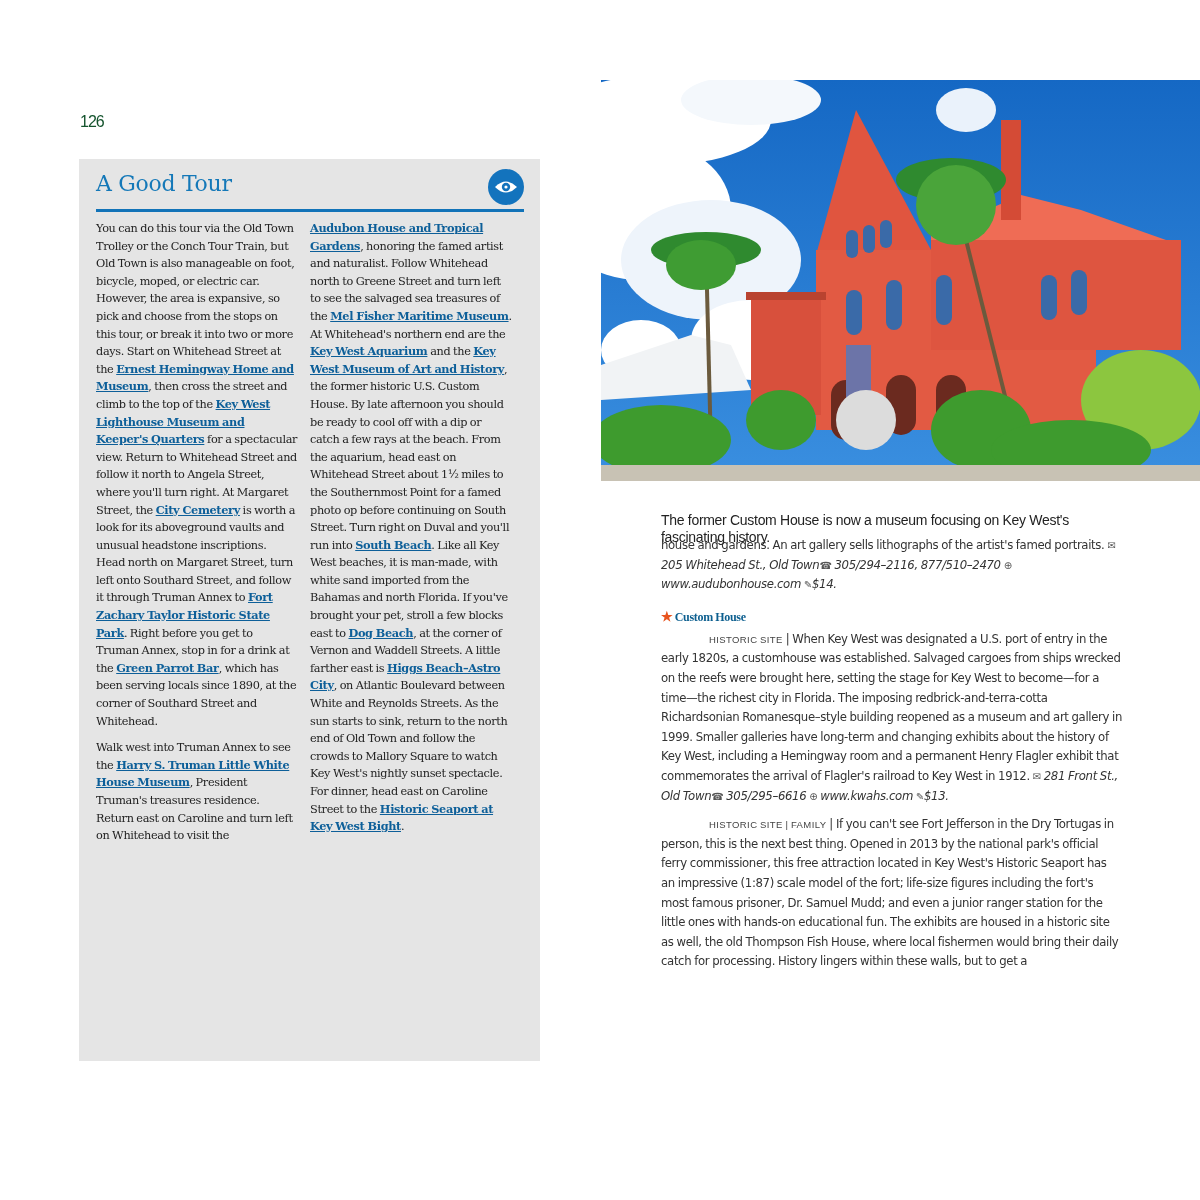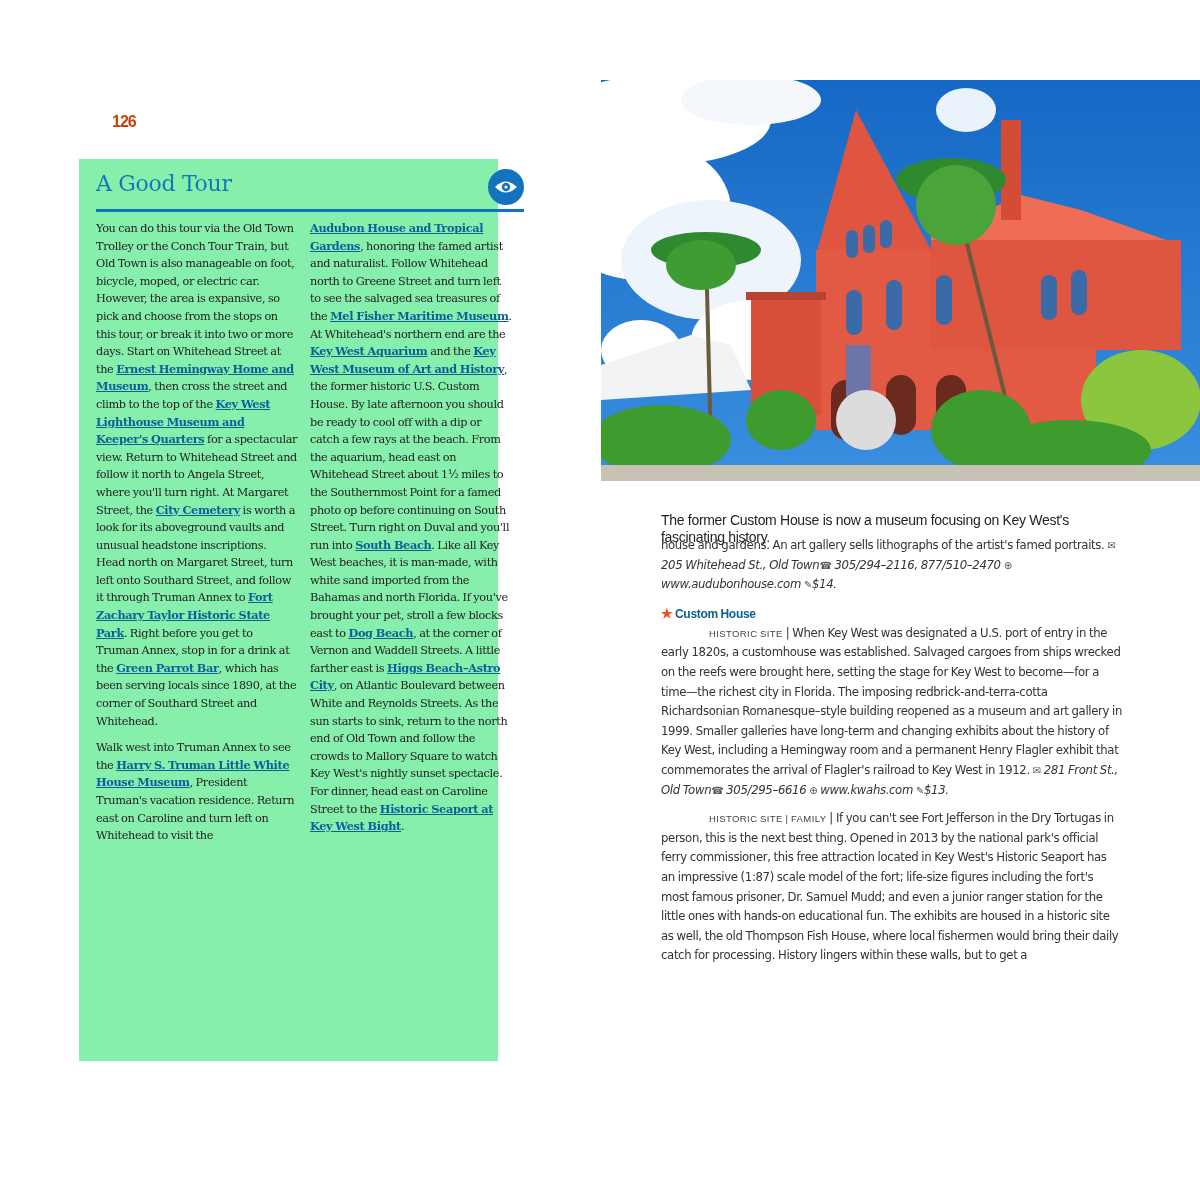--- a/index.html
+++ b/index.html
@@ -1,36 +1,36 @@
 <!DOCTYPE html>
 <html><head>
   <meta charset="utf-8">
   <style>
     html, body { margin: 0; padding: 0; background: #ffffff; }
     body { width: 1200px; height: 1200px; position: relative; overflow: hidden; font-family: "DejaVu Serif", serif; color: #1a1a1a; }
 
-    .page-number { position: absolute; left: 80px; top: 113px; font-family: "Liberation Sans", sans-serif; font-weight: bold; font-size: 16px; letter-spacing: -1px; color: #c2410c; margin-left: 32px; }
+    .page-number { position: absolute; left: 80px; top: 113px; font-family: "Liberation Sans", sans-serif; font-weight: normal; font-size: 16px; letter-spacing: -1px; color: #14532d; }
 
-    .sidebar { position: absolute; left: 79px; top: 159px; width: 419px; height: 902px; background: #86efac; box-sizing: border-box; }
+    .sidebar { position: absolute; left: 79px; top: 159px; width: 461px; height: 902px; background: #e5e5e5; box-sizing: border-box; }
     .sidebar-header { position: absolute; left: 17px; top: 10px; width: 428px; height: 40px; border-bottom: 3px solid #1273b8; }
     .sidebar-title { position: absolute; left: 0; top: 2px; font-family: "DejaVu Serif", serif; font-size: 22px; color: #1478b8; letter-spacing: -0.3px; }
     .eye-badge { position: absolute; right: 0; top: 0; width: 36px; height: 36px; border-radius: 50%; background: #1373bd; display: flex; align-items: center; justify-content: center; }
 
     .sidebar-cols { position: absolute; left: 17px; top: 61px; width: 428px; display: flex; gap: 12px; }
     .col { width: 202px; font-family: "DejaVu Serif", serif; font-size: 11.3px; line-height: 17.6px; color: #222; letter-spacing: -0.35px; word-spacing: -0.5px; }
     .col p { margin: 0 0 9px 0; }
     .col .hl { color: #0d5f99; font-weight: bold; text-decoration: underline; }
 
     .photo { position: absolute; left: 601px; top: 80px; width: 599px; height: 401px; overflow: hidden; }
     .caption { position: absolute; left: 661px; top: 512px; width: 460px; font-family: "Liberation Sans", sans-serif; font-size: 14px; line-height: 17px; color: #222; letter-spacing: -0.3px; }
 
     .body-col { position: absolute; left: 661px; top: 536px; width: 462px; font-family: "DejaVu Sans", sans-serif; font-size: 11.7px; line-height: 19.6px; color: #333; letter-spacing: -0.35px; word-spacing: -0.4px; }
     .body-col p { margin: 0; }
     .entry { margin-top: 9px; }
-    .entry-title { font-family: Liberation Sans, sans-serif; font-weight: bold; font-size: 12px; color: #0d5f8f; letter-spacing: -0.3px; line-height: 19px; }
+    .entry-title { font-family: Liberation Serif, serif; font-weight: bold; font-size: 12px; color: #0d5f8f; letter-spacing: -0.3px; line-height: 25px; }
     .star { color: #e8541e; font-size: 13px; }
     .cat { font-family: "Liberation Sans", sans-serif; font-size: 9.5px; letter-spacing: 0.4px; color: #444; text-transform: uppercase; padding-left: 48px; }
     .it { font-style: italic; }
     .sym { font-style: normal; font-size: 10px; color: #555; }
   </style>
 </head>
 <body>
 
 <div class="page-number">126</div>
 
@@ -42,21 +42,21 @@
         <path d="M1 8 Q12 -3 23 8 Q12 19 1 8 Z" fill="#ffffff"></path>
         <circle cx="12" cy="8" r="4.2" fill="#1373bd"></circle>
         <circle cx="12" cy="8" r="1.6" fill="#ffffff"></circle>
       </svg>
     </div>
   </div>
 
   <div class="sidebar-cols">
     <div class="col">
       <p><span>You can do this tour via the Old Town Trolley or the Conch Tour Train, but Old Town is also manageable on foot, bicycle, moped, or electric car. However, the area is expansive, so pick and choose from the stops on this tour, or break it into two or more days. Start on Whitehead Street at the </span><span class="hl">Ernest Hemingway Home and Museum</span><span>, then cross the street and climb to the top of the </span><span class="hl">Key West Lighthouse Museum and Keeper's Quarters</span><span> for a spectacular view. Return to Whitehead Street and follow it north to Angela Street, where you'll turn right. At Margaret Street, the </span><span class="hl">City Cemetery</span><span> is worth a look for its aboveground vaults and unusual headstone inscriptions. Head north on Margaret Street, turn left onto Southard Street, and follow it through Truman Annex to </span><span class="hl">Fort Zachary Taylor Historic State Park</span><span>. Right before you get to Truman Annex, stop in for a drink at the </span><span class="hl">Green Parrot Bar</span><span>, which has been serving locals since 1890, at the corner of Southard Street and Whitehead.</span></p>
-      <p><span>Walk west into Truman Annex to see the </span><span class="hl">Harry S. Truman Little White House Museum</span><span>, President Truman's vacation residence. Return east on Caroline and turn left on Whitehead to visit the</span></p>
+      <p><span>Walk west into Truman Annex to see the </span><span class="hl">Harry S. Truman Little White House Museum</span><span>, President Truman's treasures residence. Return east on Caroline and turn left on Whitehead to visit the</span></p>
     </div>
     <div class="col">
       <p><span class="hl">Audubon House and Tropical Gardens</span><span>, honoring the famed artist and naturalist. Follow Whitehead north to Greene Street and turn left to see the salvaged sea treasures of the </span><span class="hl">Mel Fisher Maritime Museum</span><span>. At Whitehead's northern end are the </span><span class="hl">Key West Aquarium</span><span> and the </span><span class="hl">Key West Museum of Art and History</span><span>, the former historic U.S. Custom House. By late afternoon you should be ready to cool off with a dip or catch a few rays at the beach. From the aquarium, head east on Whitehead Street about 1½ miles to the Southernmost Point for a famed photo op before continuing on South Street. Turn right on Duval and you'll run into </span><span class="hl">South Beach</span><span>. Like all Key West beaches, it is man-made, with white sand imported from the Bahamas and north Florida. If you've brought your pet, stroll a few blocks east to </span><span class="hl">Dog Beach</span><span>, at the corner of Vernon and Waddell Streets. A little farther east is </span><span class="hl">Higgs Beach–Astro City</span><span>, on Atlantic Boulevard between White and Reynolds Streets. As the sun starts to sink, return to the north end of Old Town and follow the crowds to Mallory Square to watch Key West's nightly sunset spectacle. For dinner, head east on Caroline Street to the </span><span class="hl">Historic Seaport at Key West Bight</span><span>.</span></p>
     </div>
   </div>
 </aside>
 
 <figure class="photo" style="margin:0;">
   <svg width="599" height="401" viewBox="0 0 599 401" preserveAspectRatio="none">
     <defs>

